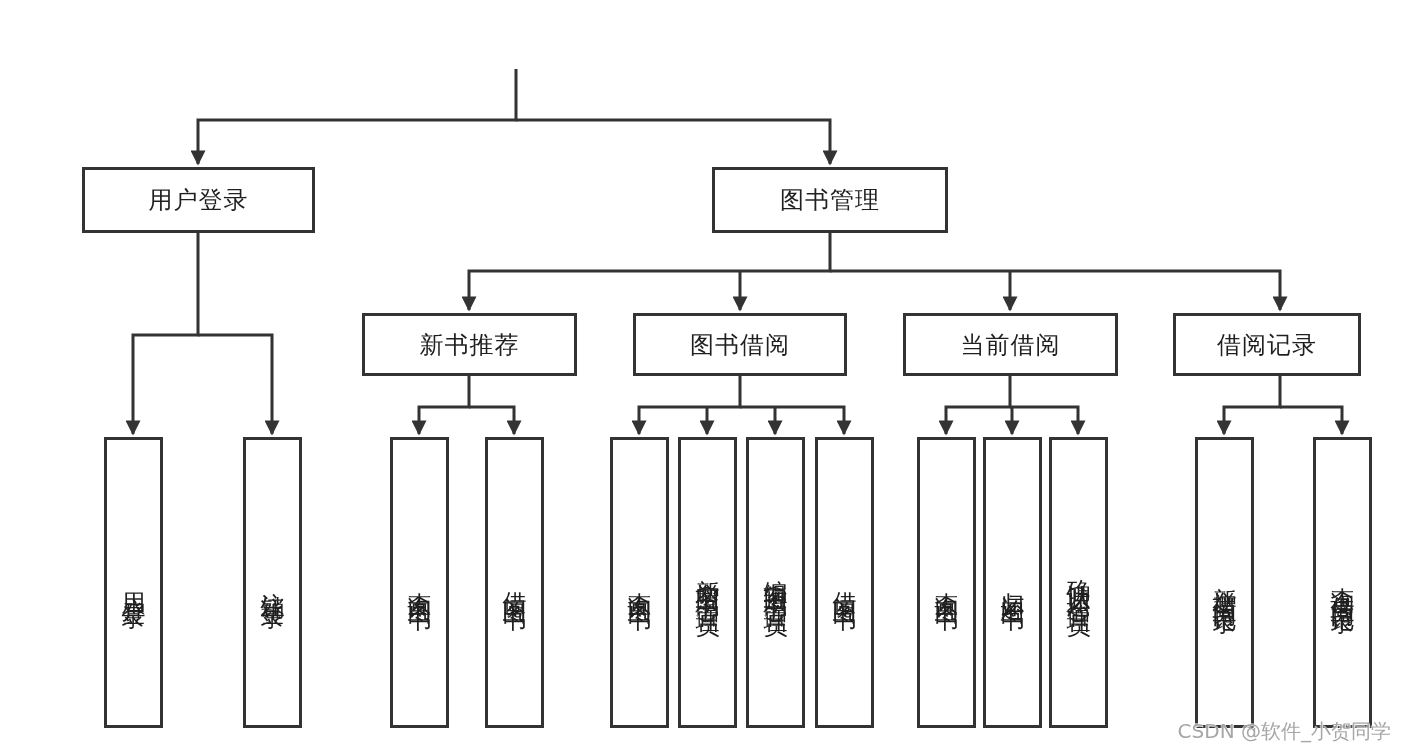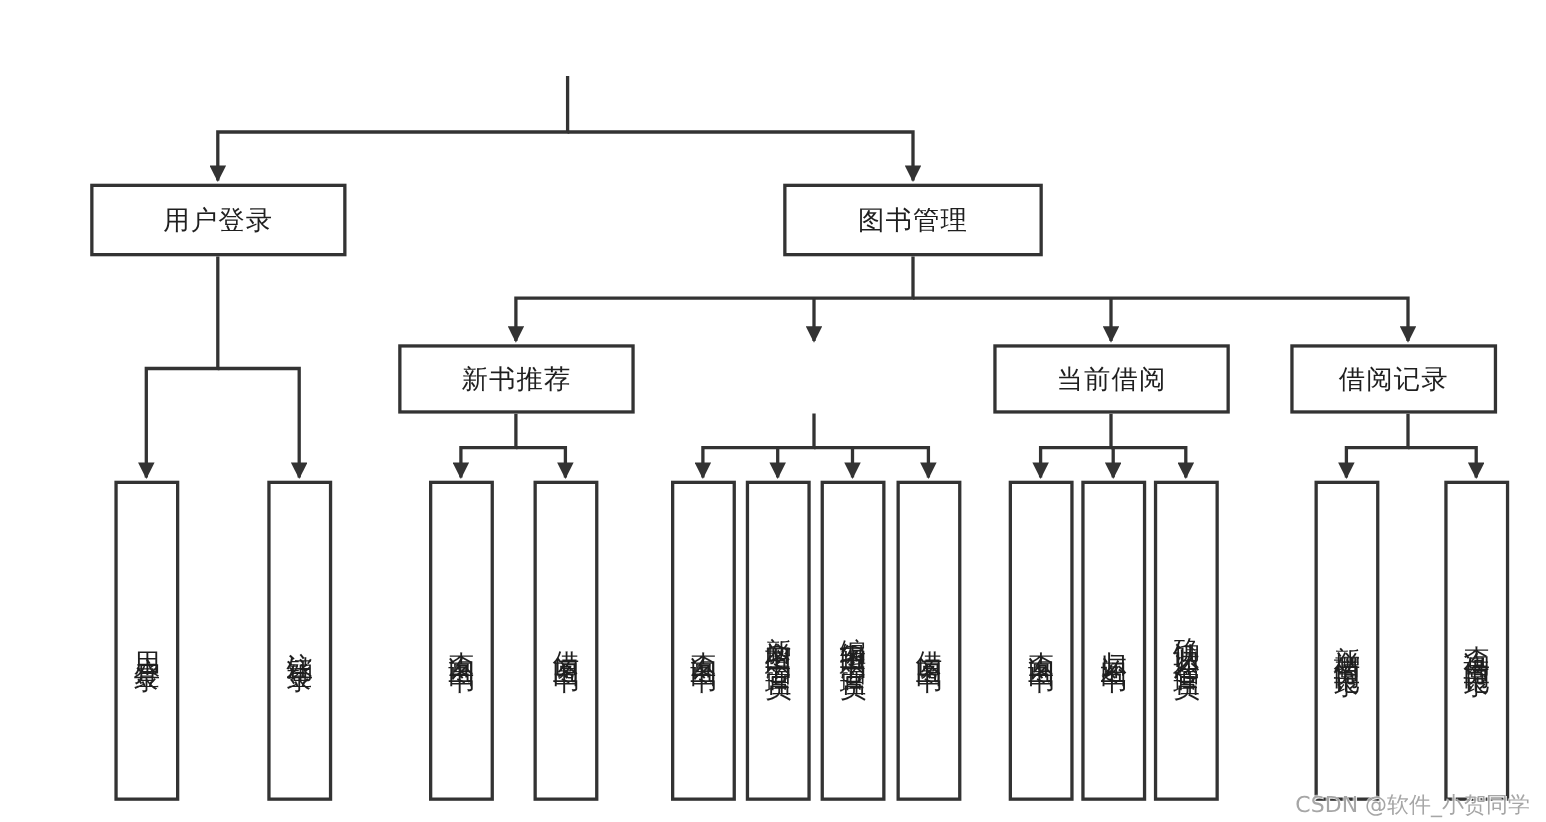--- a/index.html
+++ b/index.html
@@ -132,20 +132,21 @@
 
     <path d="M1280,376 V407 H1224 V434" marker-end="url(#arrowhead)"></path>
     <path d="M1280,407 H1342 V434" marker-end="url(#arrowhead)"></path>
   </svg>
 
 
   <div class="node l2-a">用户登录</div>
   <div class="node l2-b">图书管理</div>
 
   <div class="node l3-a">新书推荐</div>
+  <div class="node l3-b">图书借阅</div>
   <div class="node l3-c">当前借阅</div>
   <div class="node l3-d">借阅记录</div>
 
   <div class="leaf p1">
     <span class="vtext">用户登录</span>
   </div>
   <div class="leaf p2">
     <span class="vtext">注销登录</span>
   </div>
   <div class="leaf p3">

